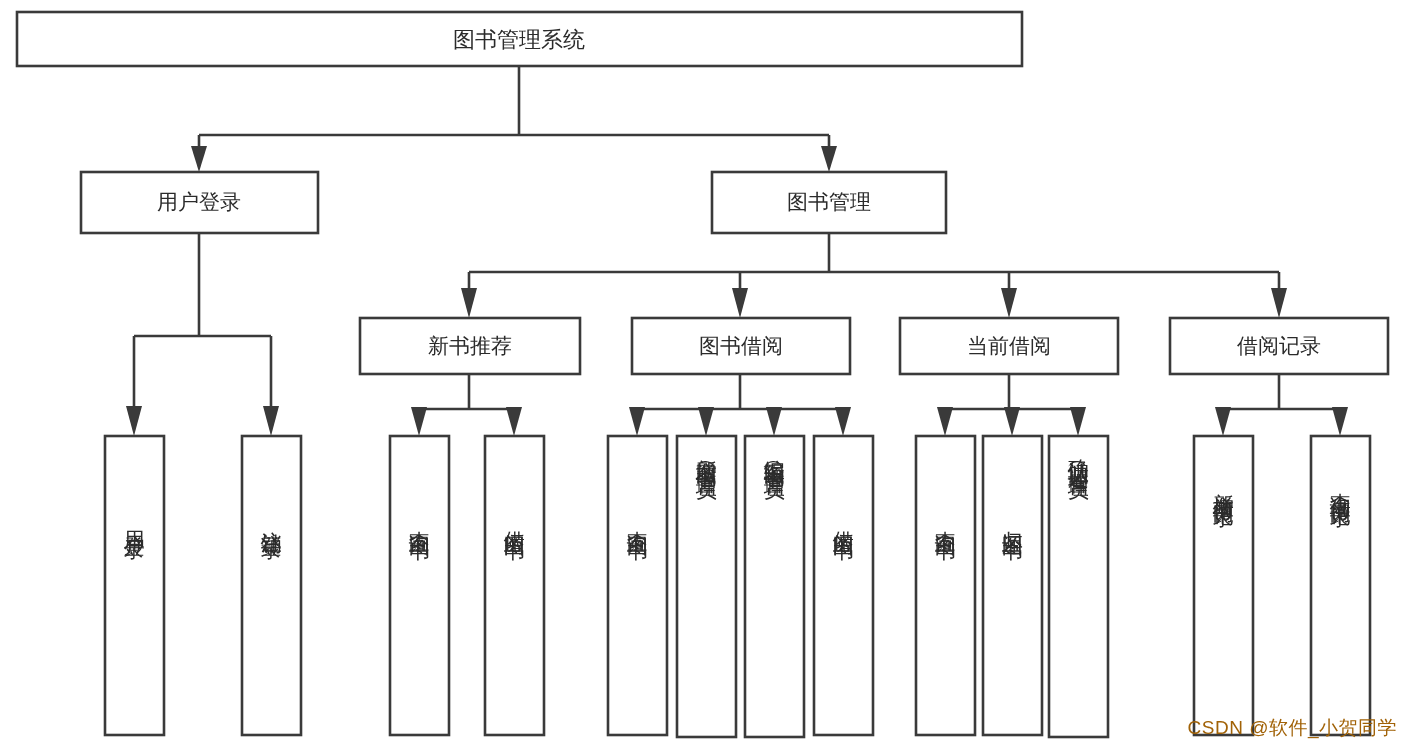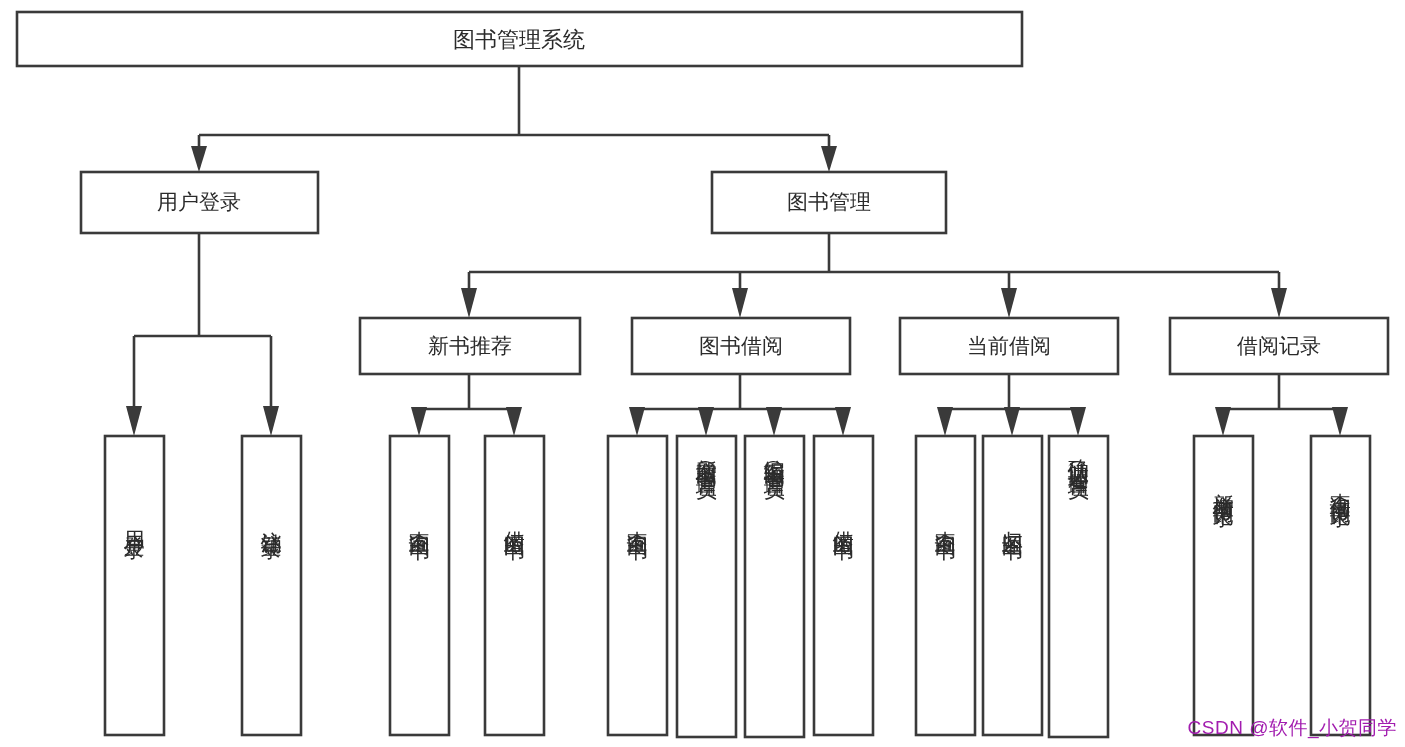--- a/index.html
+++ b/index.html
@@ -64,21 +64,21 @@
     color: #2b2b2b;
     letter-spacing: 3px;
     white-space: nowrap;
   }
   .watermark {
     position: absolute;
     right: 8px;
     bottom: 6px;
     font-family: "Liberation Sans", "DejaVu Sans", sans-serif;
     font-size: 19px;
-    color: #a21caf;
+    color: #a16207;
     letter-spacing: 0.5px;
     white-space: nowrap;
   }
 </style>
 </head>
 <body>
 
 <svg id="diagram" viewBox="0 0 1405 747" xmlns="http://www.w3.org/2000/svg">
 
   <g>

